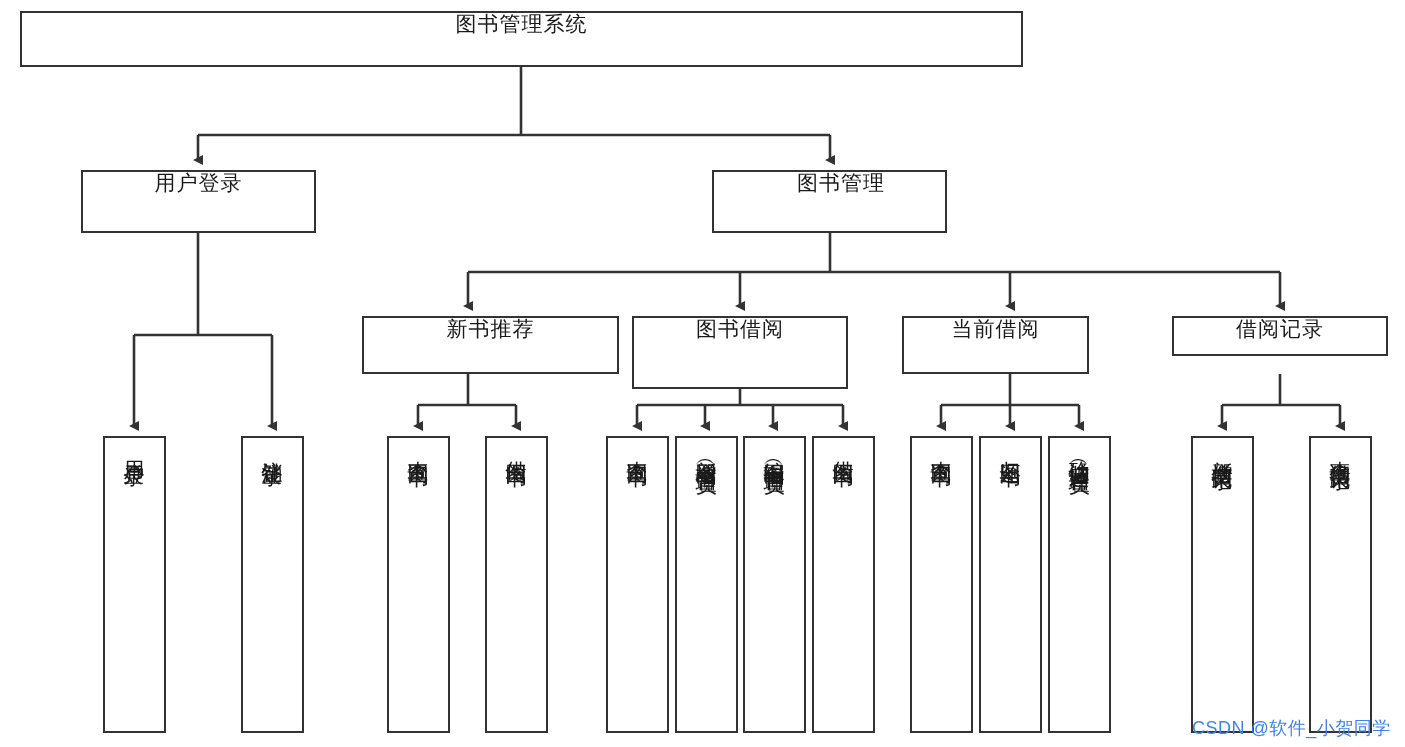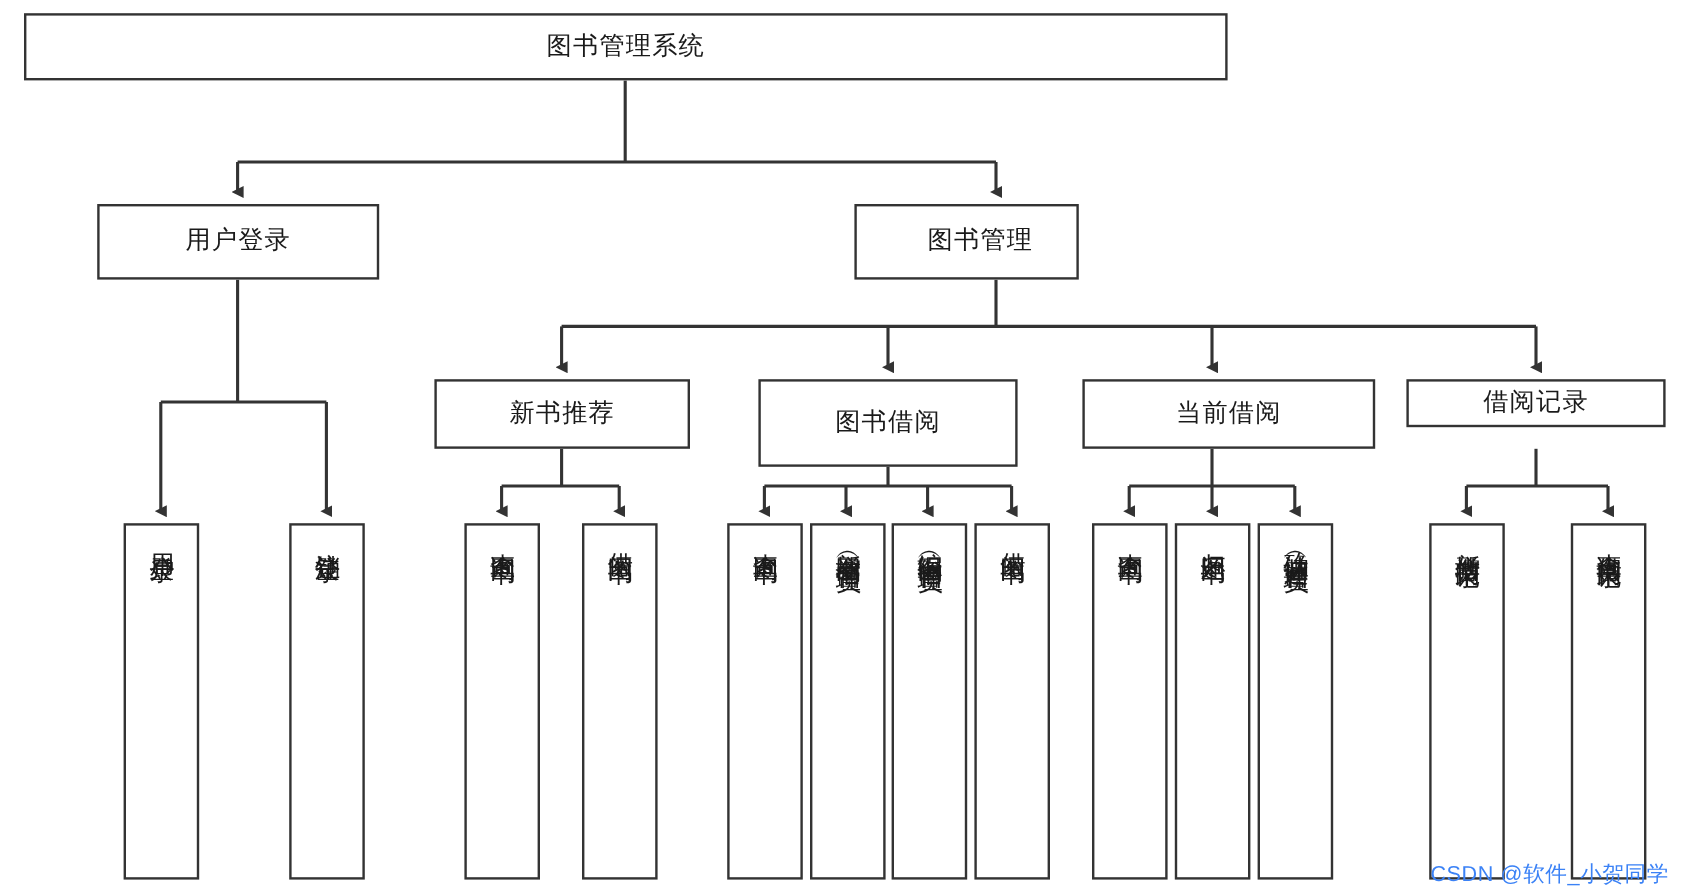--- a/index.html
+++ b/index.html
@@ -25,21 +25,21 @@
     top: 0;
     width: 1405px;
     height: 747px;
   }
   .node {
     position: absolute;
     box-sizing: border-box;
     background: #ffffff;
     border: 2px solid #333333;
     display: flex;
-    align-items: center;
+    align-items: flex-start;
     justify-content: center;
     color: #1a1a1a;
   }
   .node-label {
     display: block;
     text-align: center;
     white-space: pre-line;
     line-height: 1.05;
   }
   .node.horizontal .node-label {
@@ -122,31 +122,31 @@
     </g>
   </svg>
 
   <div class="node horizontal" style="left:20px; top:11px; width:1003px; height:56px;">
     <span class="node-label">图书管理系统</span>
   </div>
 
   <div class="node horizontal" style="left:81px; top:170px; width:235px; height:63px;">
     <span class="node-label">用户登录</span>
   </div>
-  <div class="node horizontal" style="left:712px; top:170px; width:187px; height:63px;padding-left:23px;">
+  <div class="node horizontal" style="left:712px; top:170px; width:235px; height:63px;padding-left:23px;">
     <span class="node-label">图书管理</span>
   </div>
 
-  <div class="node horizontal" style="left:362px; top:316px; width:213px; height:58px;">
+  <div class="node horizontal" style="left:362px; top:316px; width:257px; height:58px;">
     <span class="node-label">新书推荐</span>
   </div>
   <div class="node horizontal" style="left:632px; top:316px; width:216px; height:73px;">
     <span class="node-label">图书借阅</span>
   </div>
-  <div class="node horizontal" style="left:902px; top:316px; width:244px; height:58px;">
+  <div class="node horizontal" style="left:902px; top:316px; width:187px; height:58px;">
     <span class="node-label">当前借阅</span>
   </div>
   <div class="node horizontal" style="left:1172px; top:316px; width:216px; height:40px;">
     <span class="node-label">借阅记录</span>
   </div>
 
   <div class="node vertical" style="left:103px; top:436px; width:63px; height:297px;">
     <span class="node-label">用户登录</span>
   </div>
   <div class="node vertical" style="left:241px; top:436px; width:63px; height:297px;">

